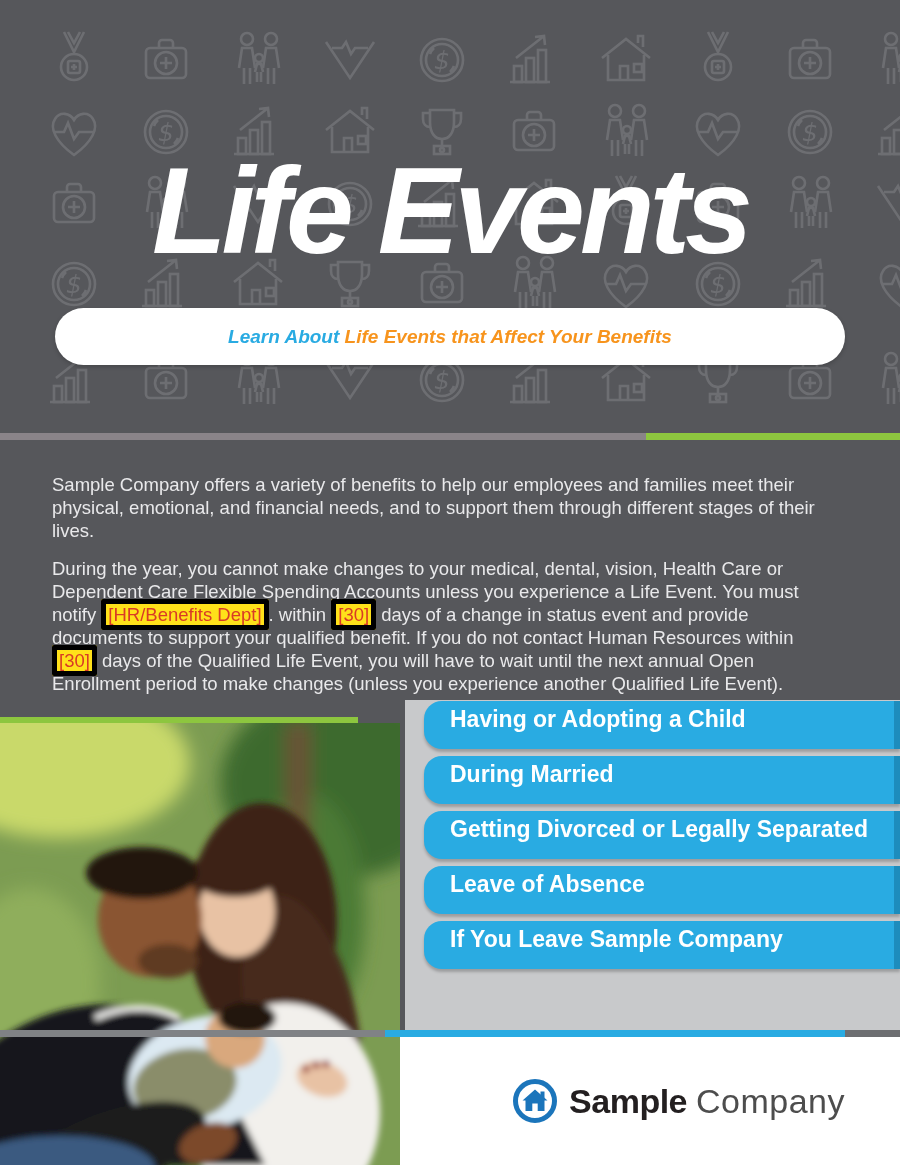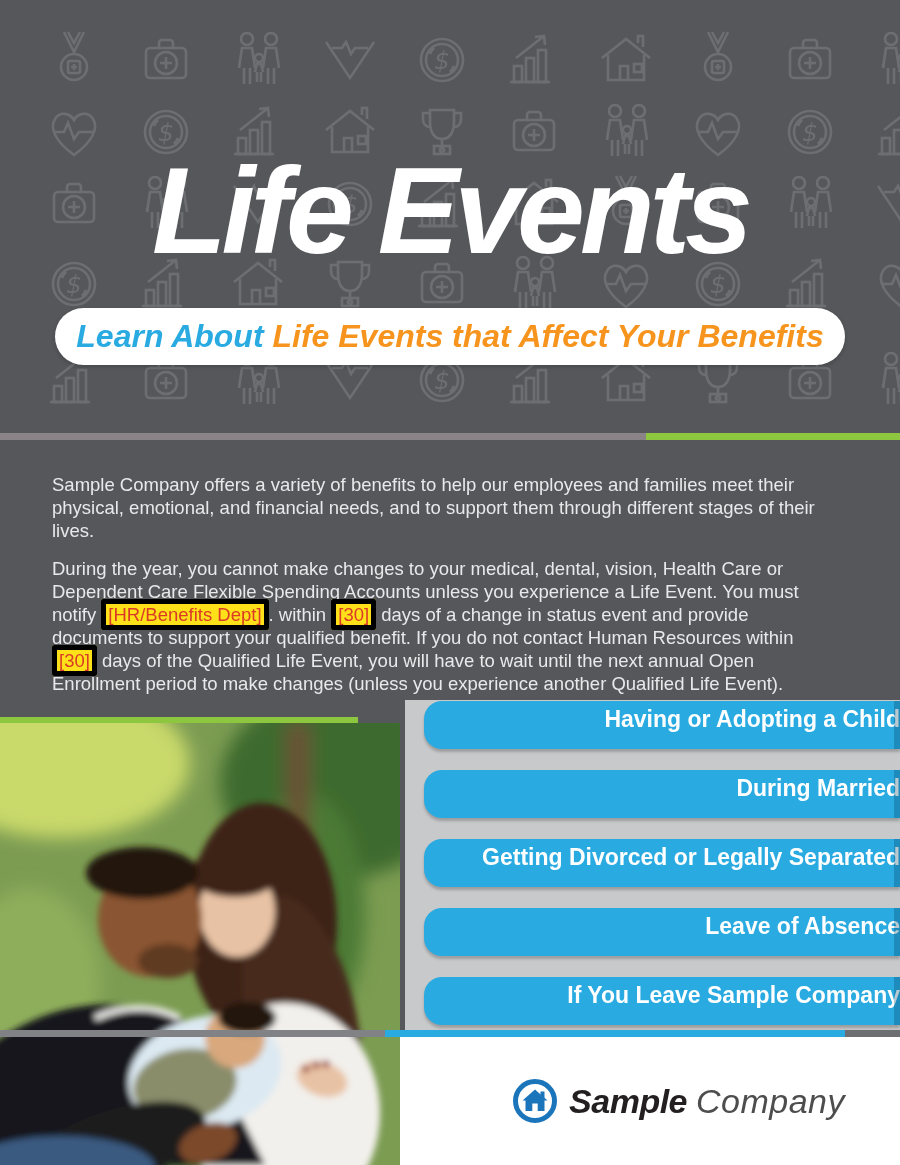--- a/index.html
+++ b/index.html
@@ -12,54 +12,54 @@
   html,body{margin:0;padding:0;background:#fff;}
   .page{position:relative;width:900px;height:1165px;margin:0 auto;background:var(--page-bg);
         overflow:hidden;font-family:"Liberation Sans",sans-serif;}
 
   
   .header{position:absolute;left:0;top:0;width:900px;height:433px;overflow:hidden;font-style:italic;}
   .pattern{position:absolute;left:0;top:0;width:900px;height:433px;}
   .title{position:absolute;left:0;top:150px;width:900px;margin:0;text-align:center;
          font-size:122px;font-weight:bold;letter-spacing:-5px;line-height:1;color:#fff;}
   .pill{position:absolute;left:55px;top:308px;width:790px;height:57px;background:#fff;
-        border-radius:29px;text-align:center;line-height:57px;font-size:32px;font-weight:bold;
+        border-radius:29px;text-align:center;line-height:57px;font-size:19px;font-weight:bold;
         white-space:nowrap;box-shadow:0 2px 4px rgba(0,0,0,0.18);}
   .pill .lead{color:var(--accent-blue);}
   .pill .rest{color:var(--accent-orange);}
 
   .divider-gray{position:absolute;left:0;top:433px;width:646px;height:7px;background:var(--divider-gray);}
   .divider-green{position:absolute;left:646px;top:433px;width:254px;height:7px;background:var(--accent-green);}
 
   
   .intro{position:absolute;left:52px;top:474px;width:802px;color:var(--body-text);
          font-size:18.5px;line-height:1.24;}
   .intro p{margin:0 16px 15px 0;}
   .hl{background:var(--highlight-bg);color:var(--highlight-text);padding:0 2px;
       border:5px solid #000000;border-radius:2px;}
 
   
   .panel{position:absolute;left:405px;top:700px;width:495px;height:337px;background:var(--panel-gray);}
   .events{position:absolute;left:424px;top:701px;width:476px;}
-  .event-btn{position:relative;height:48px;margin-bottom:21px;background:var(--accent-blue);
+  .event-btn{position:relative;height:48px;margin-bottom:7px;background:var(--accent-blue);
              border-radius:18px 0 0 18px;color:#fff;font-size:23px;font-weight:bold;
              line-height:36px;padding-left:26px;white-space:nowrap;
-             box-shadow:0 3px 3px rgba(0,0,0,0.22);cursor:pointer;text-align:right;}
+             box-shadow:0 3px 3px rgba(0,0,0,0.22);cursor:pointer;}
   .event-btn::after{content:"";position:absolute;right:0;top:0;bottom:0;width:6px;
              background:rgba(0,60,90,0.28);}
   .green-bar{position:absolute;left:0;top:717px;width:358px;height:6px;background:var(--accent-green);}
   .photo{position:absolute;left:0;top:723px;width:400px;height:442px;overflow:hidden;}
   .photo svg{display:block;width:100%;height:100%;}
 
   .strip-gray{position:absolute;left:0;top:1030px;width:385px;height:7px;background:var(--strip-gray);z-index:5;}
   .strip-blue{position:absolute;left:385px;top:1030px;width:460px;height:7px;background:var(--accent-blue);z-index:5;}
   .strip-dark{position:absolute;left:845px;top:1030px;width:55px;height:7px;background:var(--strip-dark);z-index:5;}
 
   .white-footer{position:absolute;left:400px;top:1037px;width:500px;height:128px;background:#fff;
-                display:flex;align-items:center;justify-content:flex-end;padding-right:55px;font-style:italic;}
+                display:flex;align-items:center;justify-content:flex-end;padding-right:55px;}
   .logo{display:flex;align-items:center;gap:11px;}
   .brand{font-size:34px;white-space:nowrap;letter-spacing:-0.5px;}
   .brand-bold{font-weight:bold;color:#231F20;}
   .brand-light{font-weight:normal;color:#4D4D4D;letter-spacing:0.5px;}
 </style>
 </head>
 <body>
 
 <div class="page">
 

